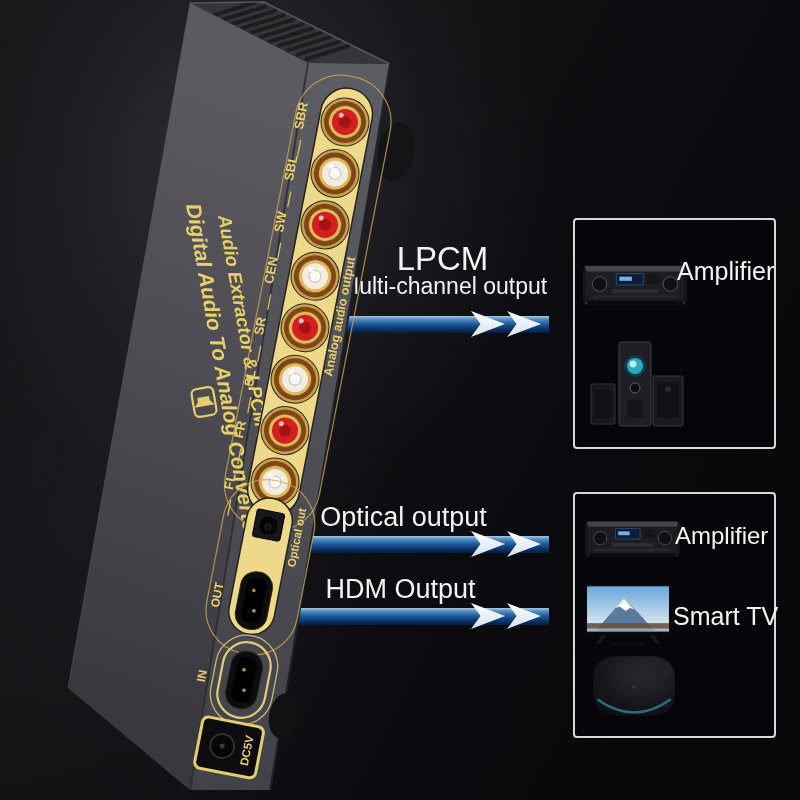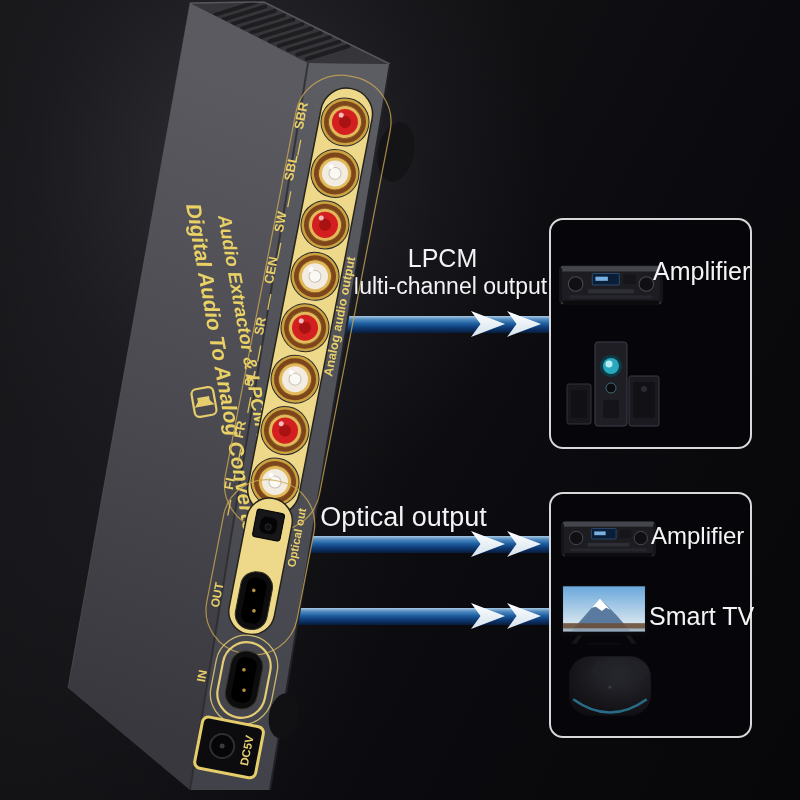--- a/index.html
+++ b/index.html
@@ -8,32 +8,32 @@
     font-family:"Liberation Sans",sans-serif;
     background:
       radial-gradient(ellipse 430px 500px at 240px 160px, rgba(70,70,78,.5), rgba(44,44,50,.22) 48%, rgba(0,0,0,0) 72%),
       radial-gradient(ellipse 420px 620px at 120px 500px, rgba(40,40,46,.35), rgba(0,0,0,0) 66%),
       linear-gradient(118deg,#17171a 0%,#121215 35%,#0b0b0f 65%,#070709 100%);
   }
   .conn{position:absolute;z-index:1;}
   .conn-title{position:absolute;color:#f2f3f5;font-size:27px;line-height:30px;white-space:nowrap;}
   .conn-title.center{text-align:center;}
   .conn-title.right{text-align:center;}
-  .t1a{font-size:25px;line-height:29px;}
+  .t1a{font-size:33px;line-height:29px;}
   .t1b{font-size:23px;line-height:27px;}
   .bar{
     position:absolute;height:17px;left:0;right:0;
     background:linear-gradient(180deg,#a8c8e0 0%,#5890c4 18%,#1e5fa0 45%,#0e3a74 70%,#071c3c 100%);
   }
   .chev{position:absolute;width:34px;height:26px;top:-5px;
     background:linear-gradient(180deg,#ffffff 0%,#d4e2ee 100%);
     clip-path:polygon(0 0,100% 50%,0 100%,28% 50%);}
   .chev.left{clip-path:polygon(100% 0,0 50%,100% 100%,72% 50%);}
   .device-svg{position:absolute;left:0;top:0;z-index:2;}
-  .panel{position:absolute;z-index:3;border:2px solid #d8d8d8;border-radius:14px;background:#06060a;}
+  .panel{position:absolute;z-index:3;border:2px solid #d8d8d8;border-radius:4px;background:#06060a;margin-left:24px;}
   .plabel{position:absolute;color:#f4f4f4;white-space:nowrap;}
   .icon{position:absolute;}
   svg text{font-family:"Liberation Sans",sans-serif;}
 </style>
 </head>
 <body>
 
 <div class="stage">
 
   <svg width="0" height="0" style="position:absolute" aria-hidden="true">
@@ -107,20 +107,21 @@
 
   <div class="conn" style="left:266px;top:502px;width:283px;height:54px;">
     <div class="conn-title right" style="left:0;right:8px;top:0;">Optical output</div>
     <div class="bar" style="top:34px;">
       <span class="chev" style="right:44px;"></span>
       <span class="chev" style="right:8px;"></span>
     </div>
   </div>
 
   <div class="conn" style="left:260px;top:574px;width:289px;height:54px;">
+    <div class="conn-title right" style="left:0;right:8px;top:0;">HDM Output</div>
     <div class="bar" style="top:34px;">
       <span class="chev" style="right:44px;"></span>
       <span class="chev" style="right:8px;"></span>
     </div>
   </div>
 
 
   <svg class="device-svg" width="430" height="800" viewBox="0 0 430 800">
     <defs>
       <linearGradient id="gf1" gradientUnits="userSpaceOnUse" x1="280" y1="100" x2="60" y2="700">

